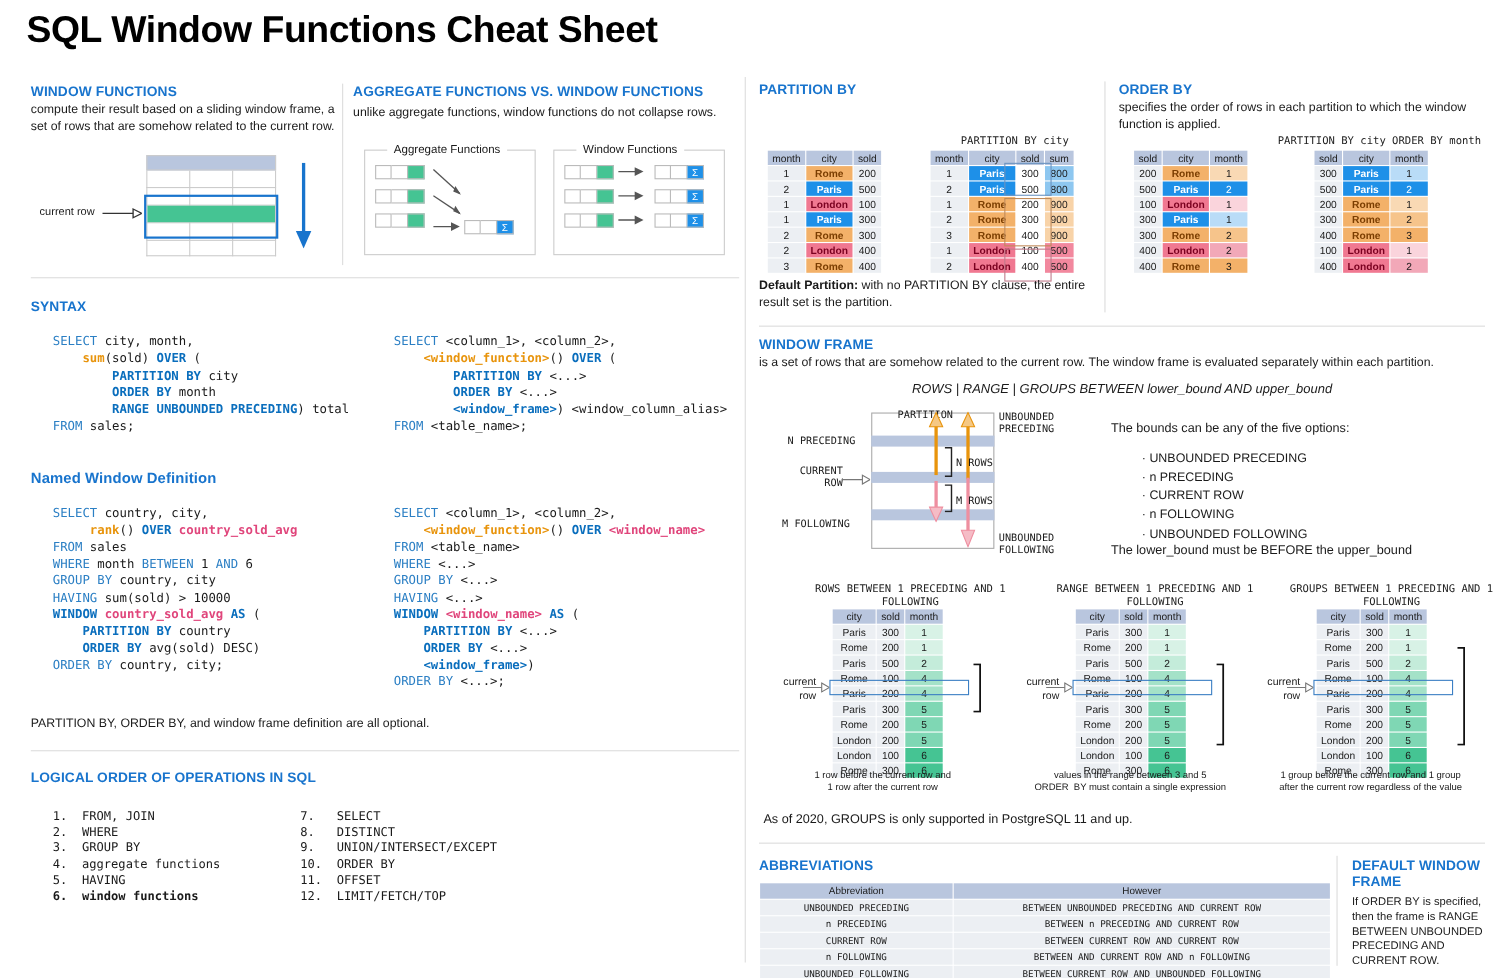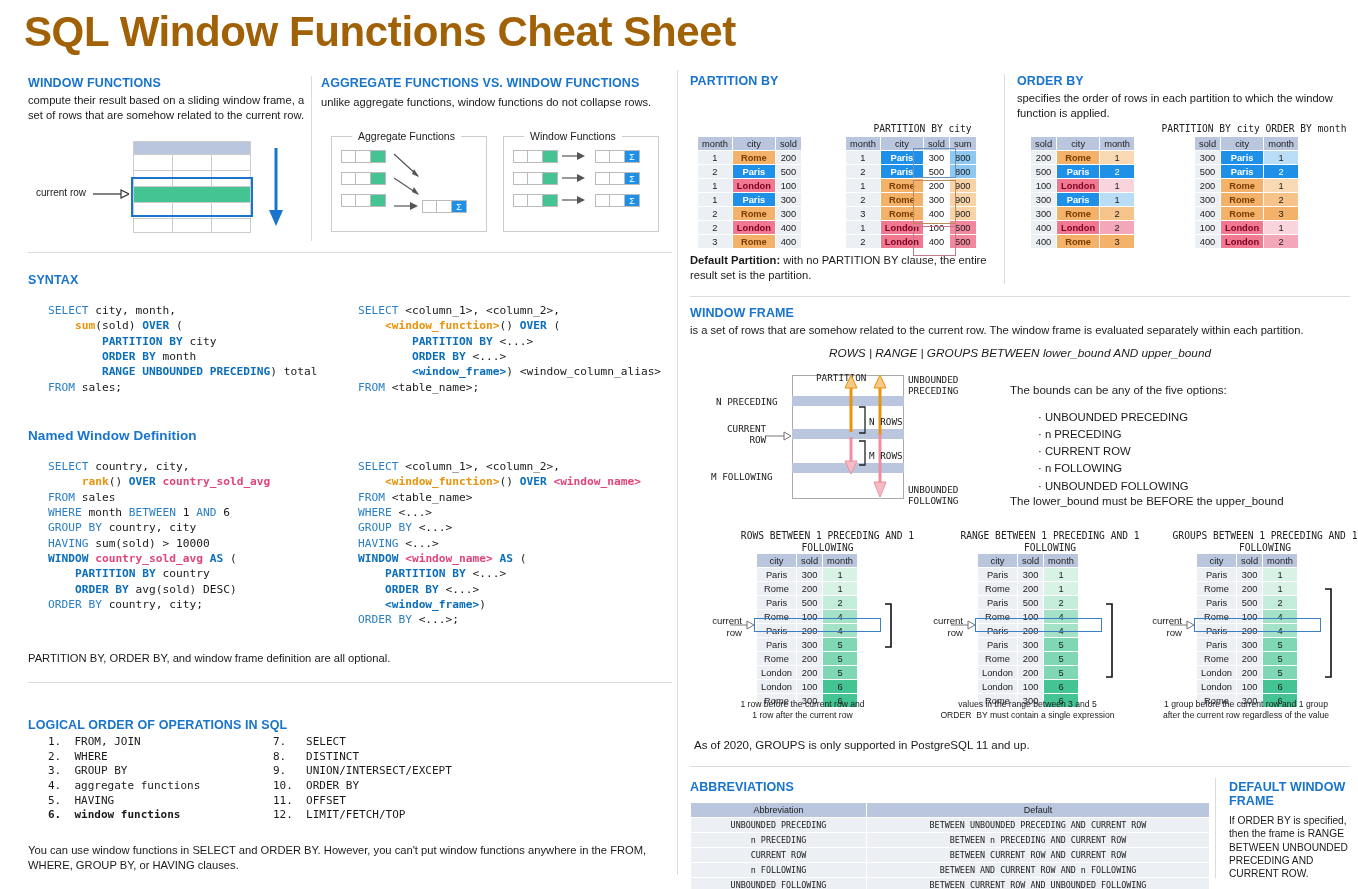--- a/index.html
+++ b/index.html
@@ -9,22 +9,22 @@
     background:#ffffff;
     font-family:"Liberation Sans", sans-serif;
     color:#1a1a1a;
     overflow:hidden;
     position:relative;
   }
   .page { position:relative; width:1358px; height:889px; }
 
   h1.title {
     position:absolute; left:24px; top:8px;
-    font-size:42px; font-weight:bold; letter-spacing:-0.4px;
-    margin:0; color:#a16207;
+    font-size:34px; font-weight:bold; letter-spacing:-0.4px;
+    margin:0; color:#000000;
   }
 
   .vdiv { position:absolute; background:#dcdcdc; width:1px; }
   .hdiv { position:absolute; background:#dcdcdc; height:1px; }
 
   .sec-title {
     color:#1874CD; font-weight:bold; font-size:12.5px;
     letter-spacing:0.1px; text-transform:uppercase;
   }
   .sec-title.mixed { text-transform:none; font-size:13.5px; }
@@ -233,40 +233,39 @@
 <span class="kwb">WINDOW</span> <span class="wn">&lt;window_name&gt;</span> <span class="kwb">AS</span> (
     <span class="kwb">PARTITION BY</span> &lt;...&gt;
     <span class="kwb">ORDER BY</span> &lt;...&gt;
     <span class="kwb">&lt;window_frame&gt;</span>)
 <span class="kw">ORDER BY</span> &lt;...&gt;;</div>
 
   <div class="body-txt" style="position:absolute; left:28px; top:651px; width:640px;">PARTITION BY, ORDER BY, and window frame definition are all optional.</div>
 
   <div class="hdiv" style="left:28px; top:682px; width:644px;"></div>
 
-  <div style="position:absolute; left:28px; top:715px;text-align:right;">
+  <div style="position:absolute; left:28px; top:698px;text-align:right;">
     <span class="sec-title">LOGICAL ORDER OF OPERATIONS IN SQL</span>
   </div>
   <ol class="ops" style="position:absolute; left:48px; top:735px;">
     <li>1.  FROM, JOIN</li>
     <li>2.  WHERE</li>
     <li>3.  GROUP BY</li>
     <li>4.  aggregate functions</li>
     <li>5.  HAVING</li>
     <li style="font-weight:bold;">6.  window functions</li>
   </ol>
   <ol class="ops" style="position:absolute; left:273px; top:735px;">
     <li>7.   SELECT</li>
     <li>8.   DISTINCT</li>
     <li>9.   UNION/INTERSECT/EXCEPT</li>
     <li>10.  ORDER BY</li>
     <li>11.  OFFSET</li>
     <li>12.  LIMIT/FETCH/TOP</li>
   </ol>
-  <div class="body-txt" style="position:absolute; left:28px; top:843px; width:640px;">You can use window functions in SELECT and ORDER BY. However, you can't put window functions anywhere in the FROM, WHERE, GROUP BY, or HAVING clauses.</div>
 
   <div style="position:absolute; left:690px; top:74px; width:310px;">
     <div class="sec-title">PARTITION BY</div>
   </div>
 
   <div class="tbl-cap" style="position:absolute; left:845px; top:123px; width:155px;">PARTITION BY city</div>
 
   <table class="dt" style="position:absolute; left:697px; top:136px;">
     <tbody>
         <tr>
@@ -754,21 +753,21 @@
 
   <div class="hdiv" style="left:690px; top:766px; width:660px;"></div>
 
   <div style="position:absolute; left:690px; top:780px; width:520px;">
     <div class="sec-title">ABBREVIATIONS</div>
   </div>
   <table class="abbr" style="position:absolute; left:690px; top:802px; width:520px;">
     <tbody>
         <tr>
       <th style="width:175px;">Abbreviation</th>
-      <th>Default</th>
+      <th>However</th>
     </tr>
     <tr>
           <td>UNBOUNDED PRECEDING</td>
           <td>BETWEEN UNBOUNDED PRECEDING AND CURRENT ROW</td>
         </tr>
     <tr>
           <td>n PRECEDING</td>
           <td>BETWEEN n PRECEDING AND CURRENT ROW</td>
         </tr>
     <tr>

